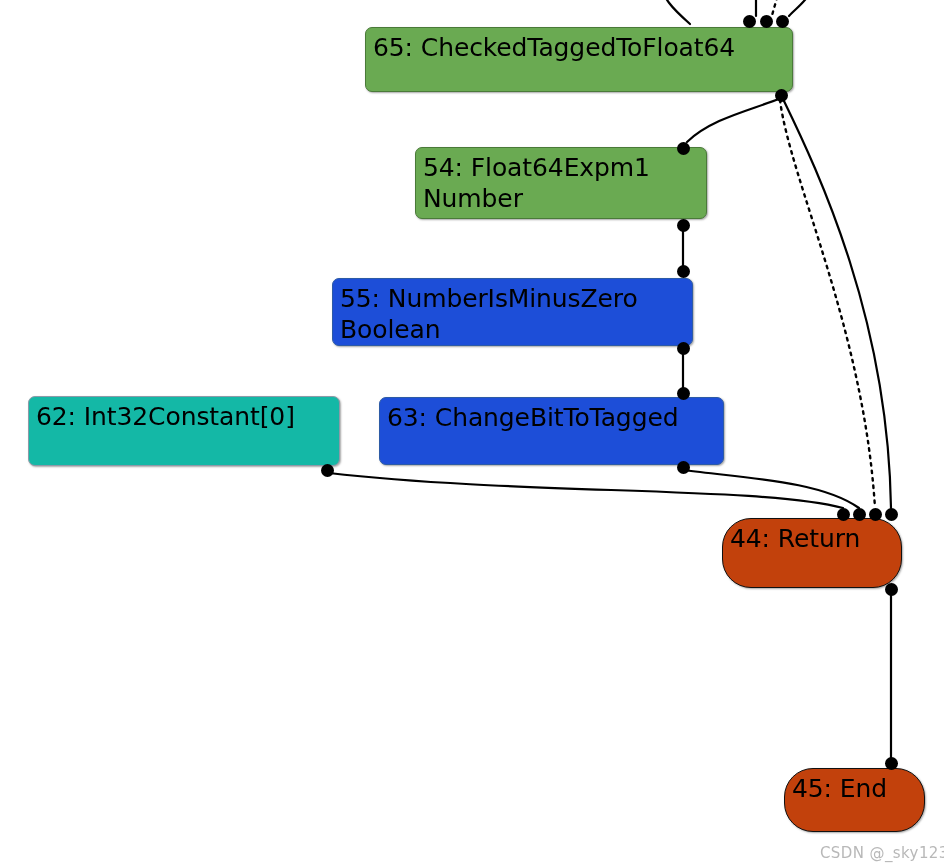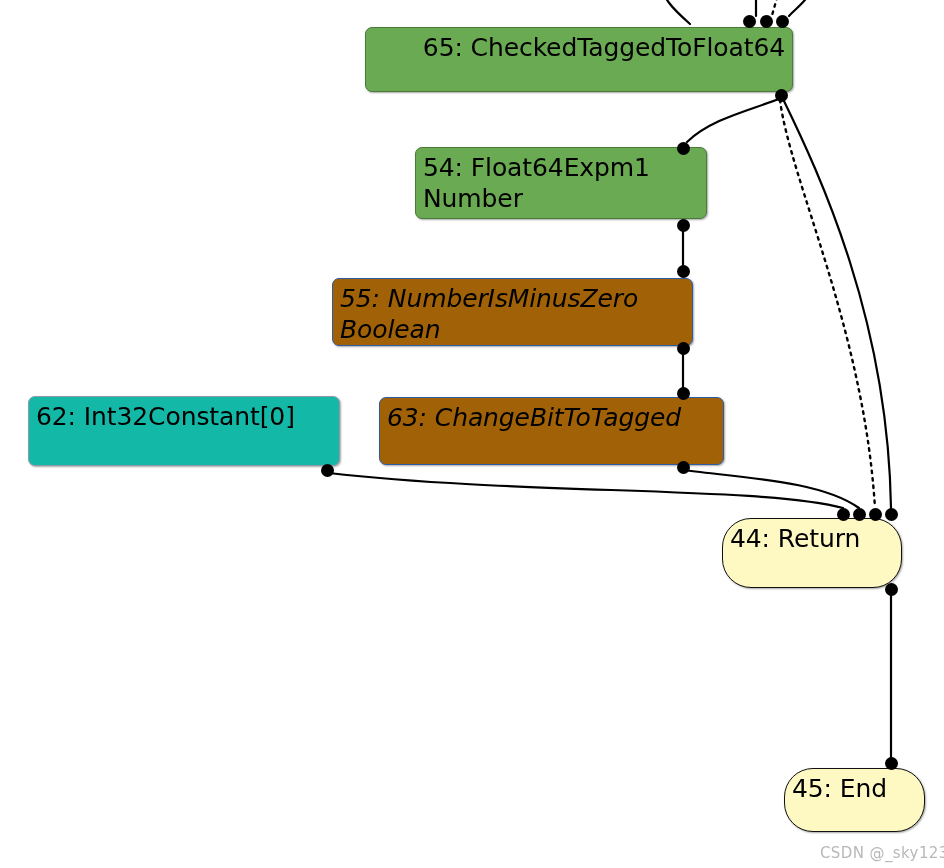--- a/index.html
+++ b/index.html
@@ -33,22 +33,22 @@
     padding: 4px 7px 4px 7px;
     font-size: 25px;
     line-height: 31px;
     color: #000000;
     letter-spacing: -0.1px;
     overflow: hidden;
     white-space: pre-line;
     box-shadow: 1px 1px 2px rgba(0,0,0,0.35);
   }
   .node-green  { background: #6aaa52; border-color: #4a7a39; }
-  .node-blue   { background: #a16207; border-color: #2d5ba6; font-style: italic; }
-  .node-yellow { background: #fef9c3; border-color: #111111; border-radius: 29px; }
+  .node-blue   { background: #1d4ed8; border-color: #2d5ba6; }
+  .node-yellow { background: #c2410c; border-color: #111111; border-radius: 29px; }
   .node-pale   { background: #14b8a6; border-color: #8d9aa8; }
 
   .port {
     position: absolute;
     width: 13px;
     height: 13px;
     border-radius: 50%;
     background: #000000;
     pointer-events: none;
   }
@@ -76,21 +76,21 @@
       <path d="M 780 100 C 790 180 864 330 875 508" fill="none" stroke="#000000" stroke-width="2.4" stroke-dasharray="2.5,5" stroke-linecap="round"></path>
       <path d="M 683 228 L 683 267" fill="none" stroke="#000000" stroke-width="2.2" stroke-linecap="round"></path>
       <path d="M 683 351 L 683 389" fill="none" stroke="#000000" stroke-width="2.2" stroke-linecap="round"></path>
       <path d="M 684 470 C 740 478 820 480 859 508" fill="none" stroke="#000000" stroke-width="2.2" stroke-linecap="round"></path>
       <path d="M 329 473 C 520 495 760 486 843 508" fill="none" stroke="#000000" stroke-width="2.2" stroke-linecap="round"></path>
       <path d="M 891 592 L 891 759" fill="none" stroke="#000000" stroke-width="2.2" stroke-linecap="round"></path>
     </svg>
 
   <div id="watermark" style="left: 820px; top: 844px; color: rgb(184, 184, 184);">CSDN @_sky123_</div>
 
-<div class="node node-green" style="left: 365px; top: 27px; width: 428px; height: 65px; text-align: right;">65: CheckedTaggedToFloat64</div>
+<div class="node node-green" style="left: 365px; top: 27px; width: 428px; height: 65px;">65: CheckedTaggedToFloat64</div>
     <div class="node node-green" style="left: 415px; top: 147px; width: 292px; height: 72px;">54: Float64Expm1
 Number</div>
     <div class="node node-blue" style="left: 332px; top: 278px; width: 361px; height: 68px;">55: NumberIsMinusZero
 Boolean</div>
     <div class="node node-blue" style="left: 348px; top: 397px; width: 345px; height: 68px; margin-left: 31px;">63: ChangeBitToTagged</div>
     <div class="node node-pale" style="left: 28px; top: 396px; width: 312px; height: 70px;">62: Int32Constant[0]</div>
     <div class="node node-yellow" style="left: 722px; top: 518px; width: 180px; height: 70px;">44: Return</div>
     <div class="node node-yellow" style="left: 784px; top: 768px; width: 141px; height: 64px;">45: End</div>
     <div class="port" style="left: 743px; top: 15px;"></div>
     <div class="port" style="left: 760px; top: 15px;"></div>

